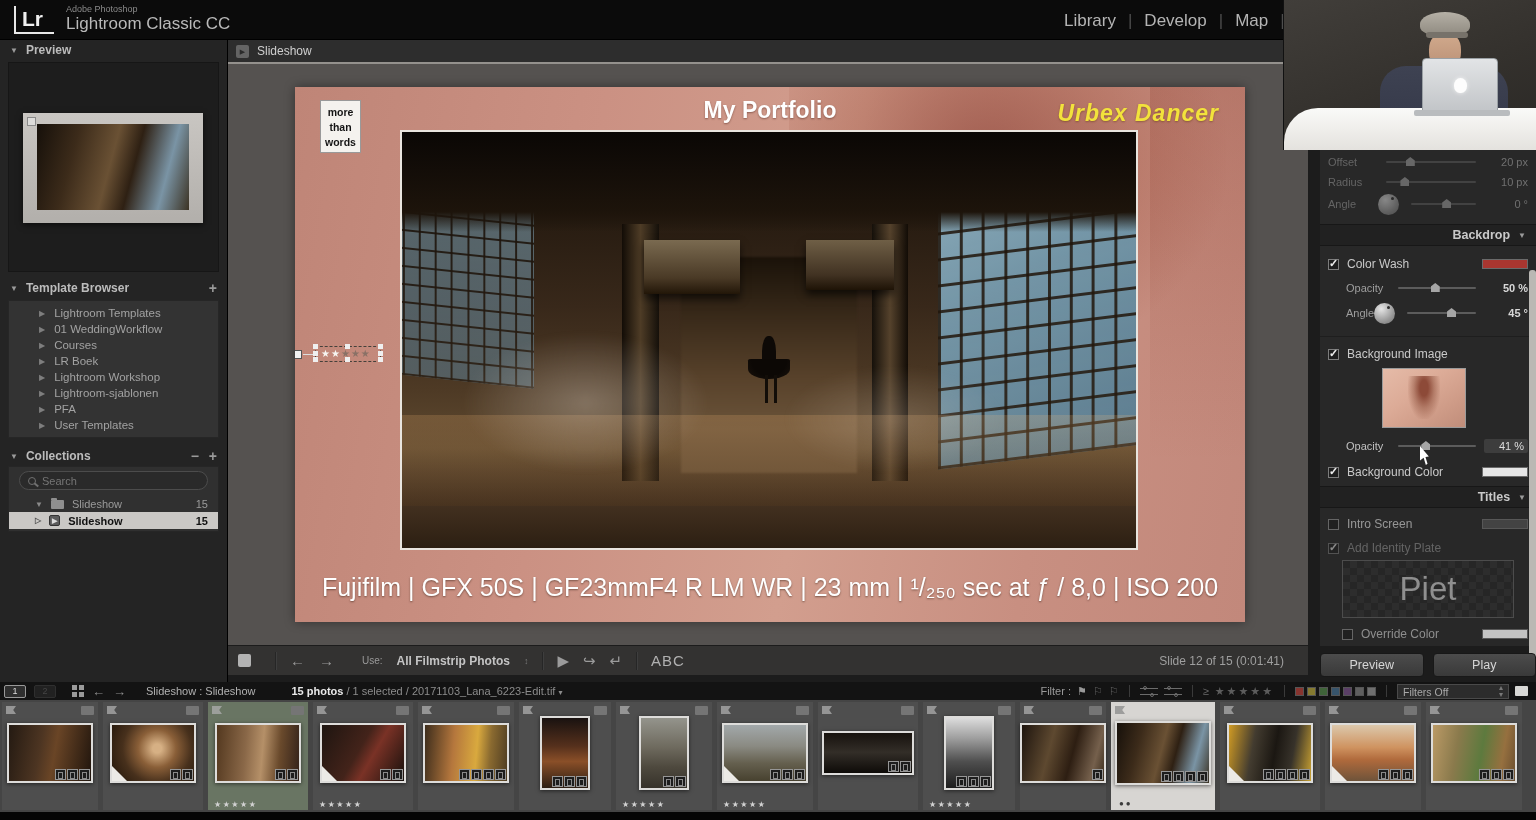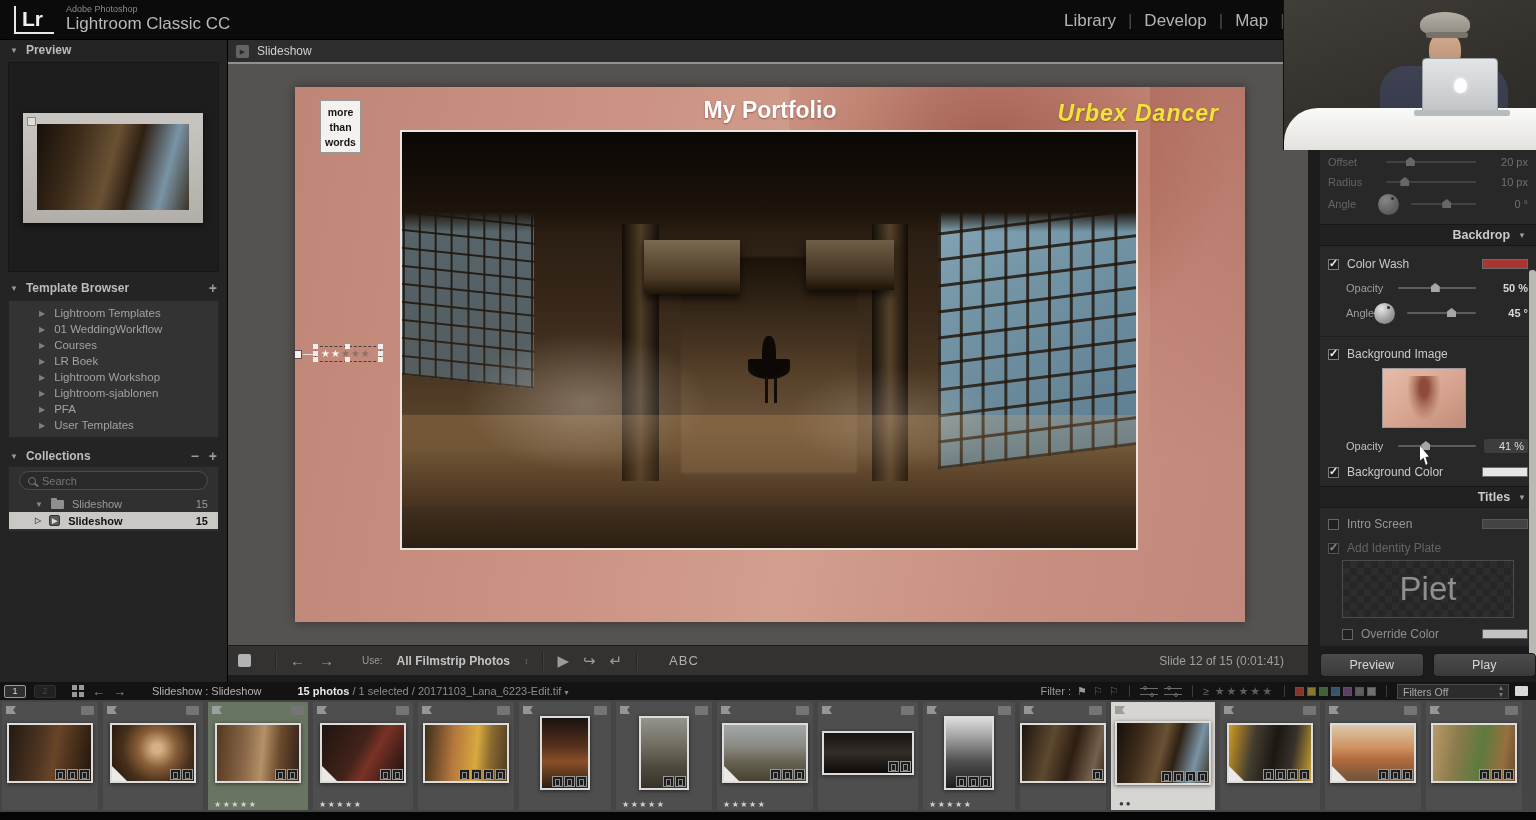--- a/index.html
+++ b/index.html
@@ -95,21 +95,21 @@
 .r-stars .on{color:#f6f4f0}
 .r-stars .off{color:#8a7166}
 .slide-caption{position:absolute;left:0;right:0;top:486px;text-align:center;color:#fff;font-size:25px;text-shadow:0 1px 2px rgba(40,20,10,.5)}
 
 .toolbar{position:absolute;left:0;top:605px;width:100%;height:30px;background:#333231;border-top:1px solid#1c1c1c;display:flex;align-items:center;gap:14px;padding:0 10px;color:#a9a9a9}
 .tb-sq{width:13px;height:13px;background:#b3b3b3;border-radius:2px;margin-right:10px}
 .tb-ic{font-size:15px;color:#9b9b9b}
 .tb-use{font-size:10px;color:#9a9a9a;margin-left:14px}
 .tb-useval{font-size:12px;color:#c4c4c4;font-weight:bold}
 .tb-ud{font-size:9px;color:#777}
-.tb-abc{font-size:13px;color:#b0b0b0;letter-spacing:1px;margin-left:18px}
+.tb-abc{font-size:15px;color:#b0b0b0;letter-spacing:1px;margin-left:0}
 .tb-status{margin-left:auto;font-size:12px;color:#9f9f9f;padding-right:14px}
 .tb-div{width:1px;height:18px;background:#262626;box-shadow:1px 0 0 #3e3e3e}
 
 
 .rightpanel{position:absolute;left:1308px;top:40px;width:228px;height:642px;background:#1c1c1c}
 .rp-inner{position:absolute;left:12px;top:0;width:216px;height:606px;background:#282828;overflow:hidden}
 .rrow{position:absolute;left:8px;right:8px;height:20px;display:flex;align-items:center;font-size:11px;color:#9e9e9e}
 .rlabel{width:50px;text-align:left}
 .rvalue{width:44px;text-align:right;color:#b5b5b5}
 .sl{flex:1;height:2px;background:#5c5c5c;position:relative;margin:0 8px;border-radius:1px}
@@ -132,21 +132,21 @@
 .rp-btn{flex:1;height:24px;background:linear-gradient(#4c4c4c,#393939);border:1px solid #181818;border-radius:4px;color:#d6d6d6;font-size:12.5px;display:flex;align-items:center;justify-content:center}
 .rp-scroll{position:absolute;right:0px;top:230px;width:7px;height:400px;background:#bab8b4;border-radius:3px}
 
 
 .fsbar{position:absolute;left:0;top:682px;width:1536px;height:18px;background:#131313;display:flex;align-items:center;gap:8px;padding:0 4px;font-size:11px;color:#9a9a9a}
 .mon{width:22px;height:13px;border:1px solid #999;border-radius:2px;background:#2f2f2f;color:#ddd;font-size:9px;text-align:center;line-height:11px}
 .mon.dim{border-color:#4c4c4c;color:#777}
 .grid4{width:12px;height:12px;position:relative;margin-left:8px}
 .grid4:before{content:"";position:absolute;width:5px;height:5px;background:#9a9a9a;box-shadow:7px 0 #9a9a9a,0 7px #9a9a9a,7px 7px #9a9a9a}
 .fs-arrow{color:#8e8e8e;font-size:13px}
-.fs-ctx{margin-left:18px;color:#b2b2b2}
+.fs-ctx{margin-left:12px;color:#b2b2b2}
 .fs-photos{margin-left:28px}
 .fs-photos b{color:#e8e8e8}
 .fs-photos span{color:#8c8c8c}
 .fs-photos .car{color:#8c8c8c;font-size:8px}
 .filterzone{margin-left:auto;display:flex;align-items:center;gap:6px;padding-right:4px}
 .flag{font-size:11px}
 .fz-div{width:1px;height:12px;background:#3a3a3a;margin:0 4px}
 .tgl{width:18px;height:11px;position:relative;opacity:.65}
 .tgl:before,.tgl:after{content:"";position:absolute;left:0;right:0;height:1px;background:#9a9a9a}
 .tgl:before{top:2px}.tgl:after{bottom:2px}
@@ -336,20 +336,21 @@
           <div class="mp-tutu"></div>
           <div class="mp-legs"></div>
         </div>
         <div class="rating-ovl">
           <div class="r-anchor"></div>
           <div class="r-line"></div>
           <div class="r-box"></div>
           <div class="r-handles"></div>
           <div class="r-stars"><span class="on">★★</span><span class="off">★★★</span></div>
         </div>
+        <div class="slide-caption">Fujifilm | GFX 50S | GF23mmF4 R LM WR | 23 mm | ¹/₂₅₀ sec at ƒ / 8,0 | ISO 200</div>
       </div>
     </div>
     <div class="toolbar">
       <span class="tb-sq"></span>
       <span class="tb-div"></span>
       <span class="tb-ic">←</span>
       <span class="tb-ic">→</span>
       <span class="tb-use">Use:</span>
       <span class="tb-useval">All Filmstrip Photos</span>
       <span class="tb-ud">↕</span>

